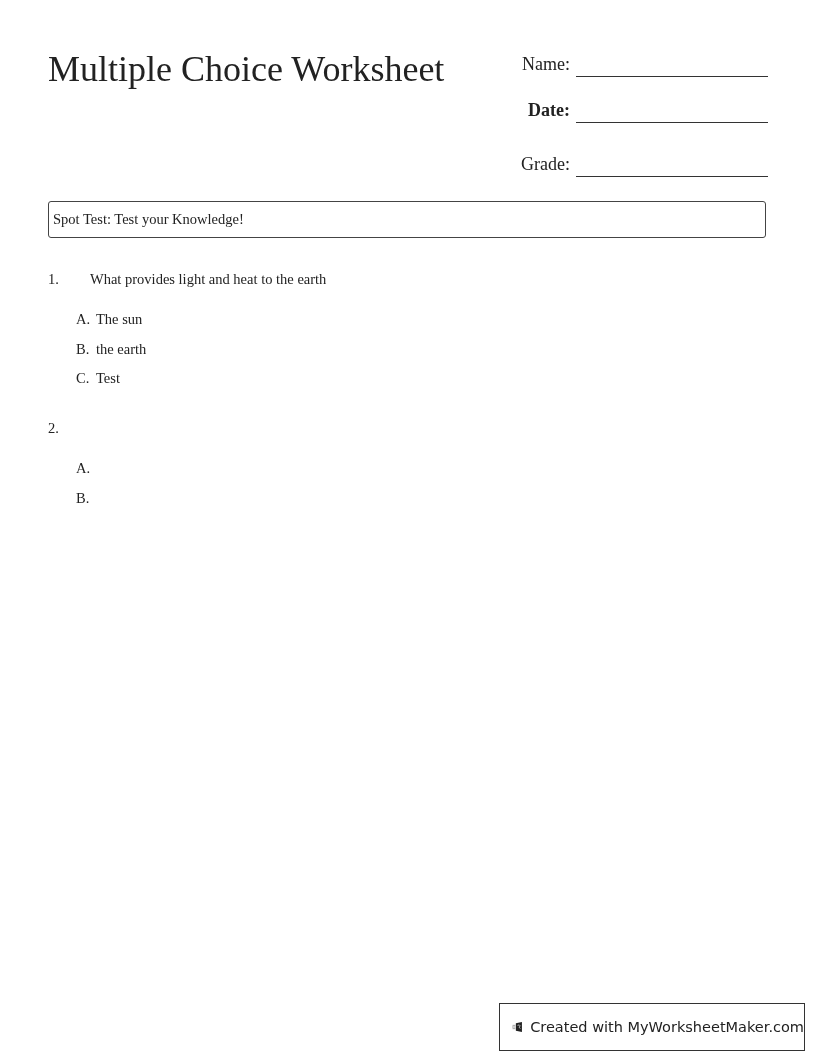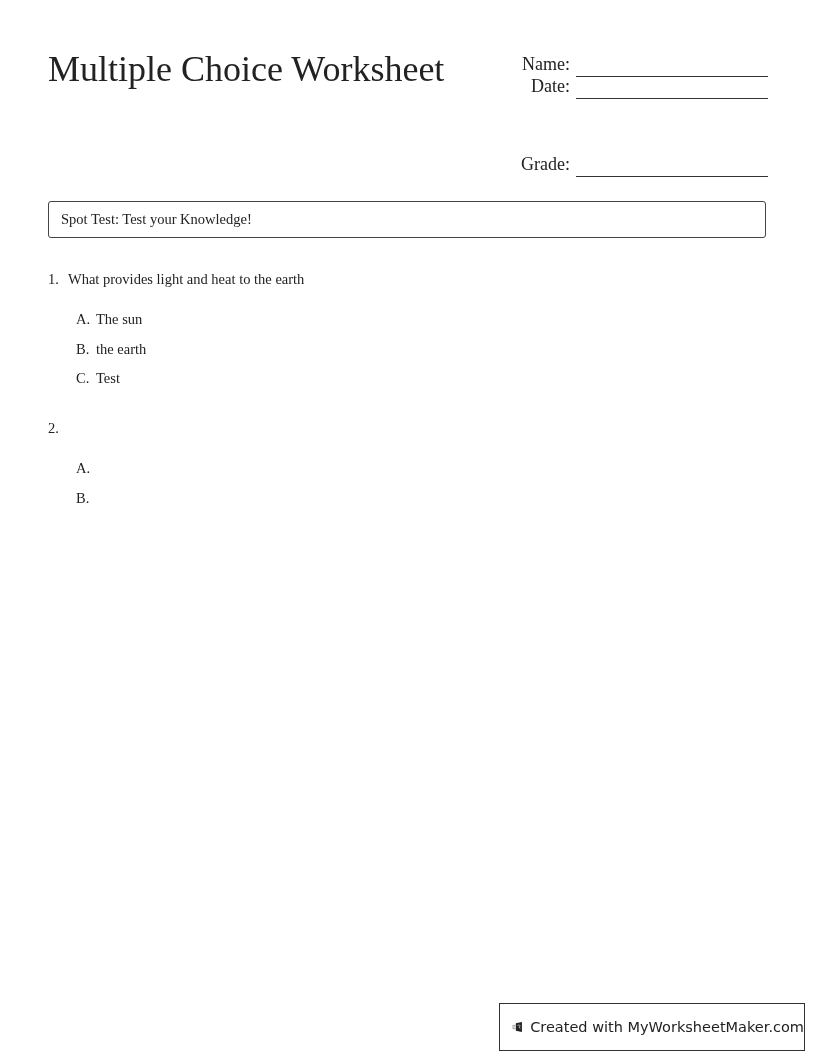--- a/index.html
+++ b/index.html
@@ -2,41 +2,41 @@
 <html><head>
   <meta charset="utf-8">
   <style>
     html, body { margin: 0; padding: 0; background: #ffffff; }
     body { width: 816px; height: 1056px; position: relative; overflow: hidden; color: #222; font-family: "Liberation Serif", serif; }
     .title { position: absolute; left: 48px; top: 50px; font-size: 36px; color: #222; line-height: 38px; }
     .field { position: absolute; left: 500px; width: 268px; height: 30px; }
     .field .lbl { position: absolute; right: 198px; top: 0; font-size: 18px; line-height: 24px; white-space: nowrap; }
     .field .line { position: absolute; left: 76px; width: 192px; top: 24px; border-bottom: 1.3px solid #333; }
     .banner { position: absolute; left: 48px; top: 201px; width: 718px; height: 37px; border: 1.3px solid #444; border-radius: 3px; box-sizing: border-box; }
-    .banner span { position: absolute; left: 12px; top: 9px; font-size: 14.5px; }
+    .banner span { position: absolute; left: 4px; top: 9px; font-size: 14.5px; }
     .q { position: absolute; left: 48px; font-size: 14.5px; line-height: 18px; }
     .q .num { position: absolute; left: 0; width: 26px; }
-    .q .txt { position: absolute; left: 20px; white-space: nowrap; }
+    .q .txt { position: absolute; left: 42px; white-space: nowrap; }
     .opt { position: absolute; left: 76px; font-size: 14.5px; line-height: 18px; }
     .opt .letter { position: absolute; left: 0; width: 26px; }
     .opt .txt { position: absolute; left: 20px; white-space: nowrap; }
     .footer { position: absolute; left: 499px; top: 1003px; width: 306px; height: 48px; border: 1.3px solid #333; box-sizing: border-box; display: flex; align-items: center; }
     .footer .logo { margin-left: 12px; width: 22px; height: 22px; }
     .footer .ftxt { margin-left: 6px; font-family: "DejaVu Sans", sans-serif; font-size: 14.5px; color: #222; white-space: nowrap; }
   </style>
 </head>
 <body>
 
 <div class="title">Multiple Choice Worksheet</div>
 
 <div class="field" style="top:52px;">
   <span class="lbl">Name:</span>
   <div class="line"></div>
 </div>
-<div class="field" style="top:74px;">
+<div class="field" style="top:98px;font-weight:bold;">
   <span class="lbl">Date:</span>
   <div class="line"></div>
 </div>
 <div class="field" style="top:144px;margin-top:8px;">
   <span class="lbl">Grade:</span>
   <div class="line"></div>
 </div>
 
 <div class="banner">
   <span>Spot Test: Test your Knowledge!</span>

